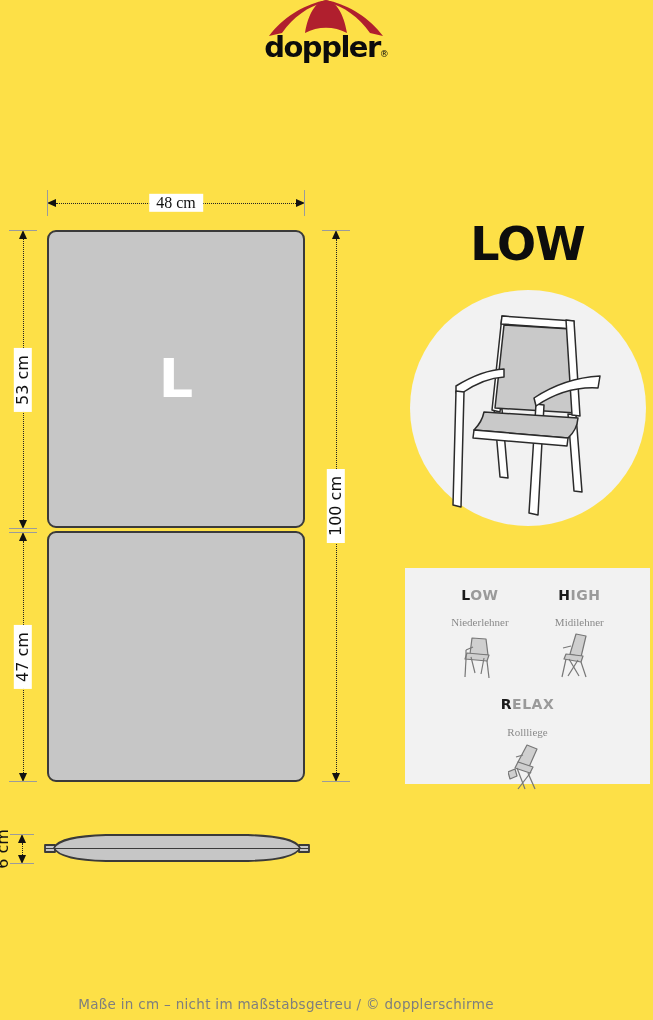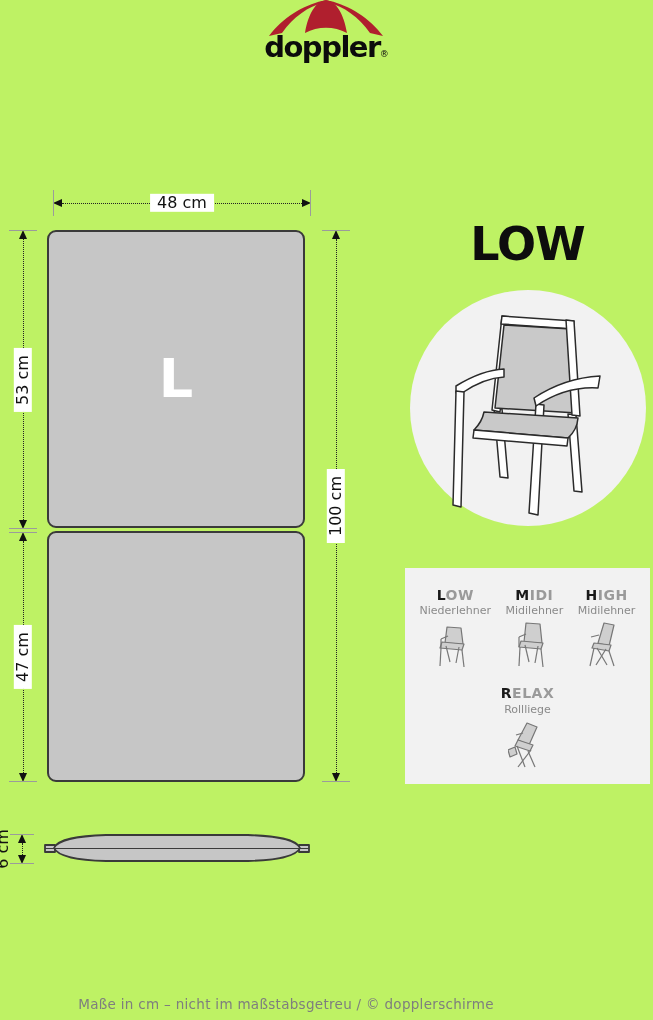--- a/index.html
+++ b/index.html
@@ -1,17 +1,17 @@
 <!DOCTYPE html>
 <html><head>
 <meta charset="utf-8">
 <style>
   html,body{margin:0;padding:0;background:#fff;}
   .canvas{
-    position:relative;width:653px;height:1020px;background:#bef264;overflow:hidden;
+    position:relative;width:653px;height:1020px;background:#fde047;overflow:hidden;
     font-family:"DejaVu Sans","Liberation Sans",sans-serif;color:#111;
   }
   
   .logo{position:absolute;left:0;top:0;width:653px;height:70px;}
   .umbrella{position:absolute;left:266px;top:0;}
   .logo-text{
     position:absolute;left:0;top:30px;width:653px;text-align:center;
     font-size:29px;font-weight:bold;letter-spacing:-1.5px;color:#0c0c0c;
   }
   .logo-text .reg{font-size:9px;font-weight:normal;letter-spacing:0;vertical-align:baseline;}
@@ -59,21 +59,21 @@
   
   .type-panel{
     position:absolute;left:405px;top:568px;width:245px;height:216px;
     background:#f2f2f2;box-sizing:border-box;padding-top:20px;
   }
   .type-row{display:flex;justify-content:space-evenly;}
   .type-row.second{margin-top:16px;gap:26px;}
   .type-col{display:flex;flex-direction:column;align-items:center;}
   .type-label{font-size:14px;font-weight:bold;letter-spacing:.5px;color:#9a9a9a;line-height:1.1;}
   .type-label .first{color:#1a1a1a;}
-  .type-sub{font-size:11px;color:#8a8a8a;margin-top:2px;line-height:1.1;}
+  .type-sub{font-size:11px;color:#8a8a8a;margin-top:13px;line-height:1.1;font-family:Liberation Serif, serif;}
   .type-icon{margin-top:5px;}
   
   .footer{
     position:absolute;left:0;top:996px;width:572px;text-align:center;
     font-size:13.5px;color:#7e7e7e;letter-spacing:.3px;
   }
 </style>
 </head>
 <body>
 
@@ -83,21 +83,21 @@
     <svg class="umbrella" width="120" height="36" viewBox="0 0 120 36">
       <g fill="#b01f2e">
         <path d="M60,0 C50,1 42,14 39,33 C52,26 68,26 81,33 C78,14 70,1 60,0 Z"></path>
         <path d="M56,1 C38,5 16,18 3,36 L16,33 C27,17 43,6 57,3 Z"></path>
         <path d="M64,1 C82,5 104,18 117,36 L104,33 C93,17 77,6 63,3 Z"></path>
       </g>
     </svg>
     <div class="logo-text"><span>doppler</span><span class="reg">®</span></div>
   </div>
 
-  <div class="dim dim-h" style="left:53px;top:194px;width:258px;">
+  <div class="dim dim-h" style="left:47px;top:194px;width:258px;font-family:Liberation Serif, serif;">
     <span class="tick t1"></span>
     <span class="arr l"></span>
     <span class="dotline"></span>
     <span class="arr r"></span>
     <span class="tick t2"></span>
     <span class="dim-label">48 cm</span>
   </div>
 
   <div class="cushion upper">
     <span class="size-letter">L</span>
@@ -182,36 +182,20 @@
             <path d="M6,17 L13,14" fill="none"></path>
             <path d="M6,17 L6,26" fill="none"></path>
             <path d="M6,26 L5,44" fill="none"></path>
             <path d="M27,28 L29,45" fill="none"></path>
             <path d="M11,24 L15,40" fill="none"></path>
             <path d="M24,25 L21,41" fill="none"></path>
           </g>
         </svg>
       </div>
 
-      <div class="type-col">
-        <div class="type-label"><span class="first">M</span><span>IDI</span></div>
-        <div class="type-sub">Midilehner</div>
-        <svg class="type-icon" width="40" height="48" viewBox="0 0 40 48">
-          <g stroke="#777" stroke-width="1.2" fill="#cfcfcf" stroke-linejoin="round">
-            <path d="M12,1 L26,2 L28,21 L10,20 Z"></path>
-            <path d="M7,19 L29,21 L27,27 L5,25 Z"></path>
-            <path d="M5,15 L12,12" fill="none"></path>
-            <path d="M5,15 L5,25" fill="none"></path>
-            <path d="M6,25 L5,44" fill="none"></path>
-            <path d="M27,27 L29,45" fill="none"></path>
-            <path d="M11,23 L15,40" fill="none"></path>
-            <path d="M24,24 L21,41" fill="none"></path>
-          </g>
-        </svg>
-      </div>
 
       <div class="type-col">
         <div class="type-label"><span class="first">H</span><span>IGH</span></div>
         <div class="type-sub">Midilehner</div>
         <svg class="type-icon" width="40" height="48" viewBox="0 0 40 48">
           <g stroke="#777" stroke-width="1.2" fill="#cfcfcf" stroke-linejoin="round">
             <path d="M17,1 L27,3 L22,24 L11,21 Z"></path>
             <path d="M7,21 L24,23 L22,29 L5,26 Z"></path>
             <path d="M4,15 L12,13" fill="none"></path>
             <path d="M7,26 L3,44" fill="none"></path>

